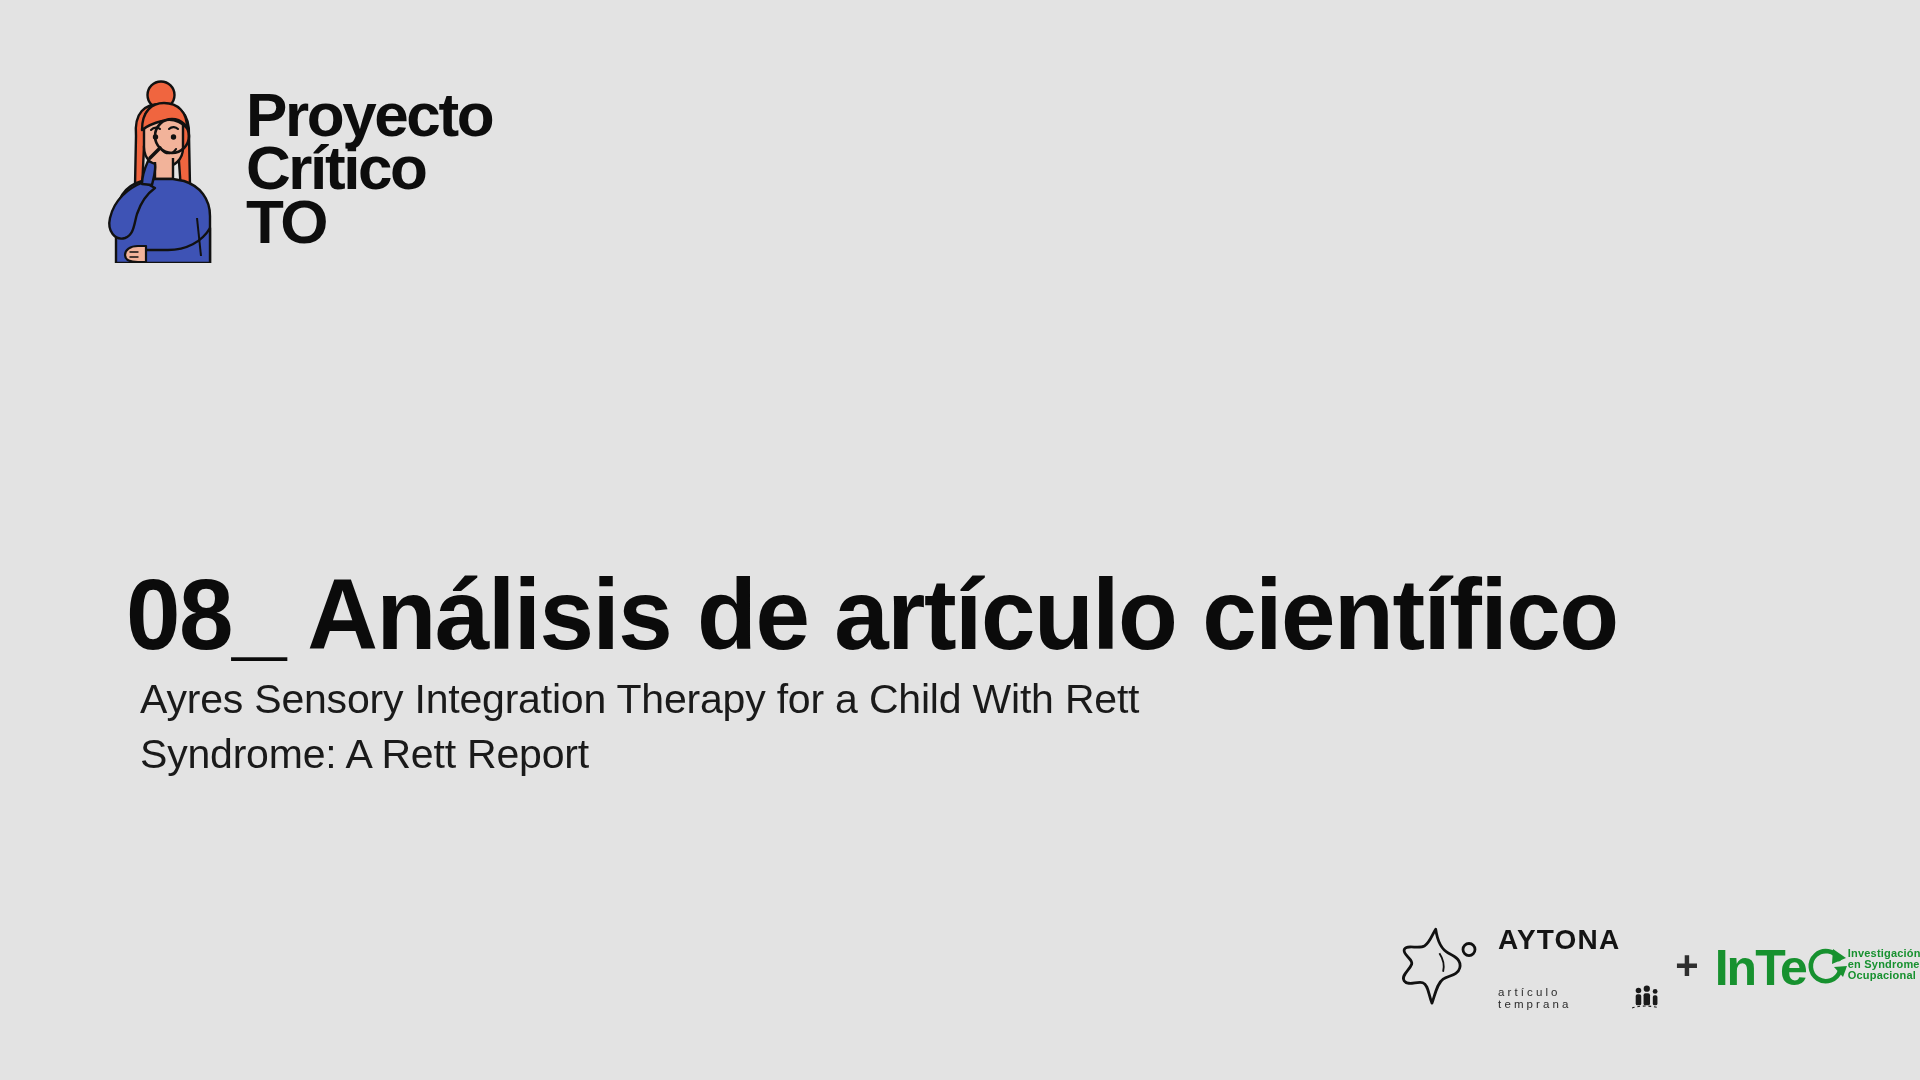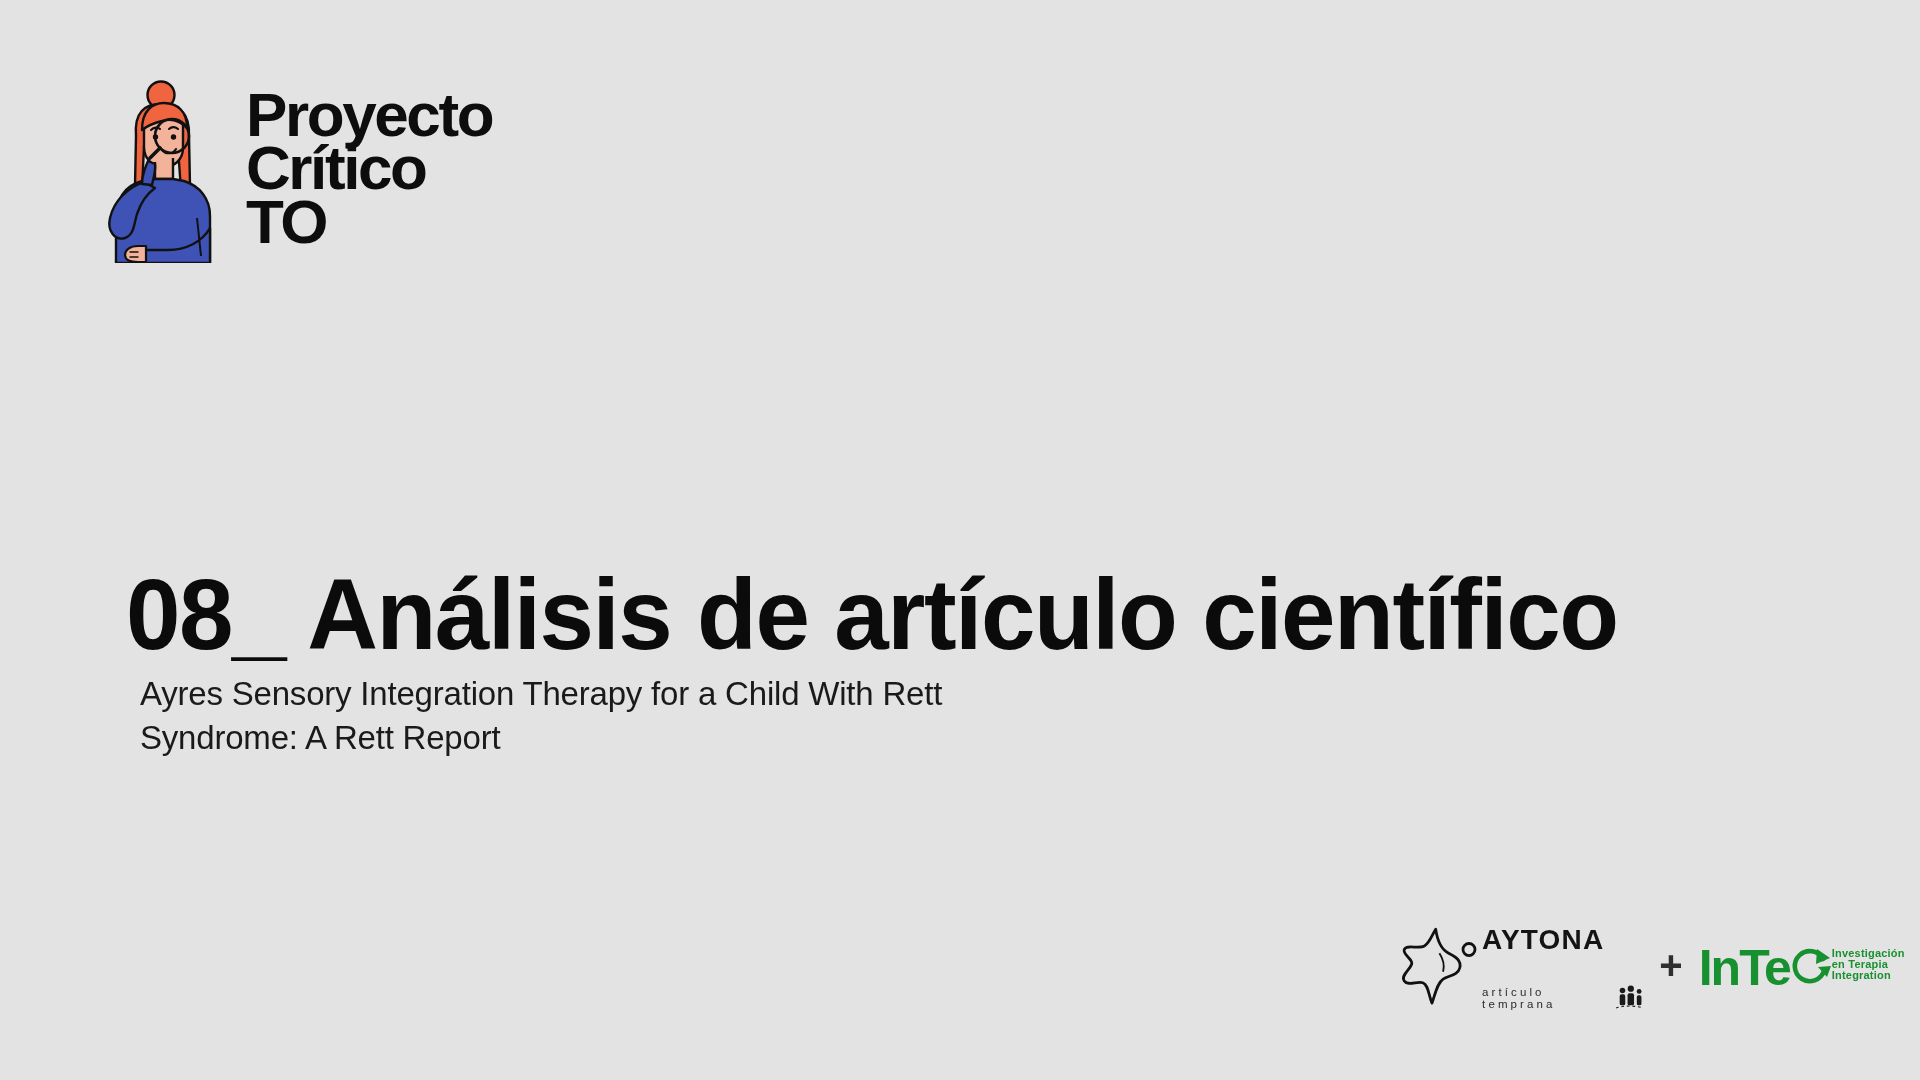--- a/index.html
+++ b/index.html
@@ -70,21 +70,21 @@
   }
 
   
   .subhead {
     position: absolute;
     left: 140px;
     top: 672px;
     width: 1450px;
     font-family: "Liberation Sans", sans-serif;
     font-weight: normal;
-    font-size: 33px;
+    font-size: 41px;
     line-height: 1.33;
     letter-spacing: -0.2px;
     color: #1a1a1a;
   }
   .subhead-line { display: block; }
 
   
   .partners {
     position: absolute;
     left: 1395px;
@@ -92,21 +92,21 @@
     display: flex;
     align-items: center;
     height: 100px;
   }
   .partner-aytona {
     display: flex;
     align-items: center;
   }
   .aytona-mark { width: 92px; height: 92px; display: block; }
   .aytona-text {
-    margin-left: 2px;
+    margin-left: 18px;
     display: flex;
     flex-direction: column;
     justify-content: center;
     gap: 28px;
   }
   .aytona-name {
     font-family: "Liberation Sans", sans-serif;
     font-weight: bold;
     font-size: 28px;
     letter-spacing: 1.2px;
@@ -245,18 +245,18 @@
 
     <div class="partner-inteo">
       <div class="inteo-row">
         <span class="inteo-word">InTe</span>
         <svg class="inteo-cycle" viewBox="0 0 46 46" aria-hidden="true">
           <path d="M37 14 A15 15 0 1 0 38 26" fill="none" stroke="#17912f" stroke-width="4.6" stroke-linecap="round"></path>
           <polygon points="31,4 44,13 30,19" fill="#17912f"></polygon>
           <polygon points="41,32 32,22 45,21" fill="#17912f"></polygon>
         </svg>
       </div>
-      <span class="inteo-tagline">Investigación en Terapia Integration</span>
+      <span class="inteo-tagline">Investigación en Syndrome Ocupacional</span>
     </div>
 
   </div>
 
 </div>
 
 </body></html>

